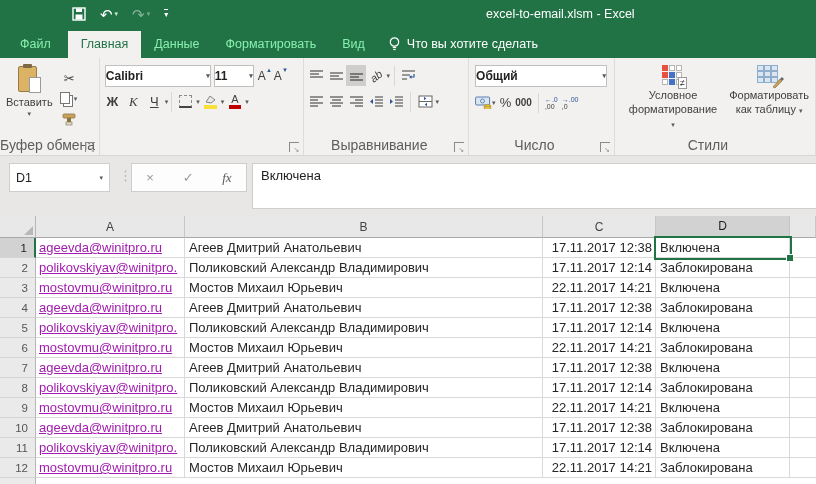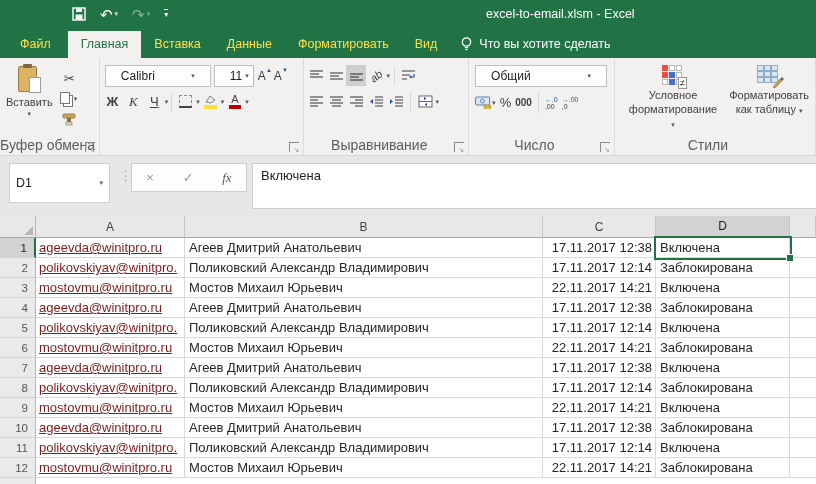--- a/index.html
+++ b/index.html
@@ -15,21 +15,21 @@
   .save-svg{ width:14px; height:14px; }
   .undo-g{ font-size:15px; line-height:1; color:#fff; }
   .redo-g{ font-size:15px; line-height:1; color:rgba(255,255,255,.45); }
   .mini-dd{ font-size:7px; margin-left:2px; color:rgba(255,255,255,.8); }
   .mini-dd.dis{ color:rgba(255,255,255,.4); }
   .qat-more{ color:#fff; font-size:8px; border-top:1px solid #fff; padding-top:1px; line-height:1; }
   .win-title{ position:absolute; left:486px; top:0; height:28px; display:flex; align-items:center;
     color:#fff; font-size:12.5px; }
   
   .tabrow{ height:30px; background:#217346; display:flex; align-items:flex-end; }
-  .tab{ color:#fde047; font-size:12.5px; padding:6px 13px 7px; white-space:nowrap; cursor:default; }
+  .tab{ color:#86efac; font-size:12.5px; padding:6px 13px 7px; white-space:nowrap; cursor:default; }
   .tab.file{ margin-left:3px; padding:6px 17px 7px; }
   .tab.active{ background:#f2f1f0; color:#217346; }
   .tellme{ display:flex; align-items:center; gap:6px; color:#fff; font-size:12.5px; padding:6px 4px 7px; margin-left:6px; white-space:nowrap; }
   .bulb-svg{ width:13px; height:15px; }
   
   .ribbon{ height:98px; background:#f2f1f0; border-bottom:1px solid #d8d6d4; display:flex; }
   .rgroup{ position:relative; height:100%; border-right:1px solid #dedcda; padding:4px 2px 16px; }
   .rgroup-label{ position:absolute; bottom:2px; left:0; right:14px; text-align:center;
     font-size:14px; color:#5f5d5b; white-space:nowrap; }
   .launcher{ position:absolute; bottom:3px; right:4px; width:10px; height:10px;
@@ -48,21 +48,21 @@
   .pi-page{ position:absolute; right:0; bottom:0; width:12px; height:16px; background:#fff; border:1px solid #9a9a9a; }
   .clip-col{ display:flex; flex-direction:column; gap:2px; margin-left:2px; margin-top:6px; }
   .cut-g{ font-size:13px; color:#444; }
   .copy-icon{ width:10px; height:12px; border:1px solid #767676; background:#fff;
     box-shadow:3px 3px 0 -1px #fff, 3px 3px 0 0 #767676; margin:1px 4px 3px 1px; }
   .painter-svg{ width:14px; height:13px; }
   
   .g-font{ width:205px; }
   .frow{ display:flex; align-items:center; height:25px; margin-top:1px; }
   .combo{ display:flex; align-items:center; justify-content:space-between; background:#fff;
-    border:1px solid #c2c0be; height:22px; font-size:12px; padding:0 15px; color:#222; }
+    border:1px solid #c2c0be; height:22px; font-size:12px; padding:0 0; color:#222;font-weight:bold; }
   .combo .dd{ margin-left:3px; }
   .font-name{ width:106px; margin-left:3px; }
   .font-size{ width:40px; margin-left:3px; }
   .grow-shrink{ display:flex; margin-left:4px; gap:2px; }
   .gs{ position:relative; font-size:12px; color:#3f3f3f; padding-right:6px; }
   .gs sup{ position:absolute; right:0; top:-2px; font-size:6px; color:#2b579a; }
   .bold-g{ font-weight:bold; }
   .ital-g{ font-style:italic; font-family:"Liberation Serif", serif; }
   .und-g{ text-decoration:underline; }
   .vsep{ width:1px; height:20px; background:#dad8d6; margin:0 3px; }
@@ -99,21 +99,21 @@
   .cf-grid i.r{ background:#e8503f; border-color:#e8503f; }
   .cf-grid i.b{ background:#4472c4; border-color:#4472c4; }
   .cf-badge{ position:absolute; right:-3px; bottom:-2px; background:#fff; border:1px solid #9a9a9a;
     font-size:9px; line-height:10px; padding:0 1px; color:#333; }
   .ft-icon{ position:relative; width:24px; height:22px; margin-bottom:2px; }
   .ft-grid{ display:grid; grid-template-columns:repeat(3,7px); grid-template-rows:repeat(3,6px); }
   .ft-grid i{ display:block; background:#dce6f1; border:1px solid #8faecd; }
   .brush-svg{ position:absolute; right:-4px; bottom:-2px; width:14px; height:14px; }
   
   .fbar{ height:60px; background:#e9e7e5; position:relative; }
-  .namebox{ position:absolute; left:9px; top:7px; width:101px; height:40px; background:#fff;
+  .namebox{ position:absolute; left:9px; top:7px; width:101px; height:29px; background:#fff;
     border:1px solid #d0cecc; display:flex; align-items:center; font-size:12.5px; padding:0 6px; color:#222; }
   .namebox .dd{ margin-left:auto; }
   .fdots{ position:absolute; left:119px; top:12px; color:#b0aeac; font-size:13px; }
   .fbtns{ position:absolute; left:131px; top:7px; width:116px; height:29px; background:#fdfdfd;
     border:1px solid #d0cecc; display:flex; align-items:center; justify-content:space-around; }
   .fbtn{ color:#9b9997; font-size:13px; }
   .fx{ font-family:"Liberation Serif", serif; font-style:italic; color:#5a5856; font-size:13px; }
   .finput{ position:absolute; left:252px; top:7px; right:0; height:46px; background:#fff;
     border:1px solid #d0cecc; border-right:none; font-size:13px; padding:4px 8px; color:#222; }
   
@@ -130,21 +130,21 @@
   .rh{ width:36px; background:#eaeaea; border-right:1px solid #b6b6b6; border-bottom:1px solid #d4d4d4;
     font-size:11.5px; color:#555; display:flex; align-items:center; justify-content:flex-end; padding-right:7px; }
   .rh.sel{ background:#d2d2d2; border-right:2px solid #217346; color:#1e1e1e; }
   .c{ border-right:1px solid #d9d9d9; border-bottom:1px solid #d9d9d9; font-size:13px;
     display:flex; align-items:center; overflow:hidden; white-space:nowrap; }
   .ca{ padding-left:3px; }
   .cb{ padding-left:4px; }
   .cc{ justify-content:flex-end; padding-right:3px; }
   .cd{ padding-left:4px; }
   .ce{ border-right:none; }
-  .link{ color:#7f1d1d; text-decoration:underline; }
+  .link{ color:#a21caf; text-decoration:underline; }
   .selbox{ position:absolute; left:654px; top:20px; width:138px; height:24px;
     border:2px solid #217346; pointer-events:none; }
   .selbox:after{ content:""; position:absolute; right:-4px; bottom:-4px; width:6px; height:6px;
     background:#217346; border:1px solid #fff; }
   .stub-row{ display:flex; height:6px; }
   .stub-rh{ width:36px; background:#eaeaea; border-right:1px solid #b6b6b6; }
   svg{ display:block; }
 </style>
 </head>
 <body>
@@ -169,21 +169,20 @@
         <span class="mini-dd dis">▾</span>
       </span>
       <span class="qat-more">▾</span>
     </div>
     <span class="win-title">excel-to-email.xlsm - Excel</span>
   </div>
 
   <div class="tabrow">
     <span class="tab file">Файл</span>
     <span class="tab active">Главная</span>
-    <span class="tab">Вставка</span>
     <span class="tab">Данные</span>
     <span class="tab">Форматировать</span>
     <span class="tab">Вид</span>
     <span class="tellme">
       <svg class="bulb-svg" viewBox="0 0 13 15">
           <circle cx="6.5" cy="6" r="4.2" fill="none" stroke="#fff" stroke-width="1.2"></circle>
           <line x1="4.8" y1="11.5" x2="8.2" y2="11.5" stroke="#fff" stroke-width="1.2"></line>
           <line x1="5.3" y1="13.5" x2="7.7" y2="13.5" stroke="#fff" stroke-width="1.2"></line>
         </svg>
       <span>Что вы хотите сделать</span>

